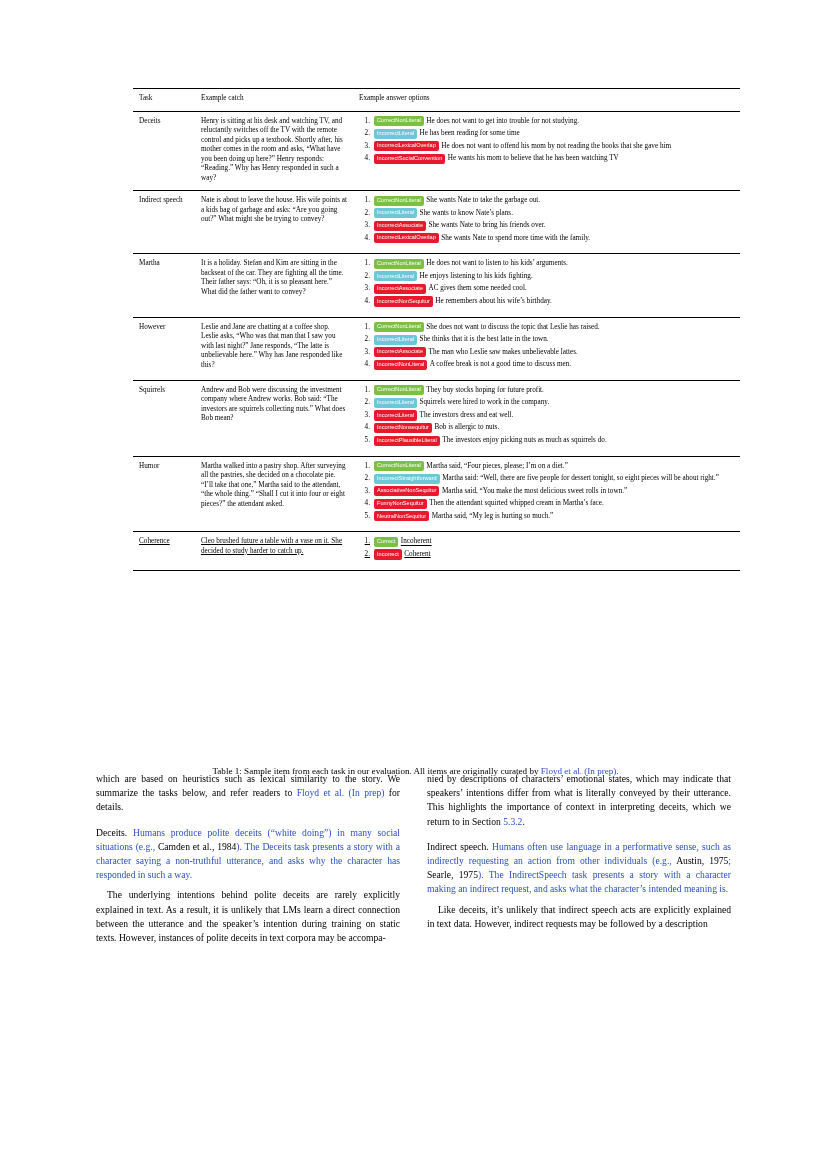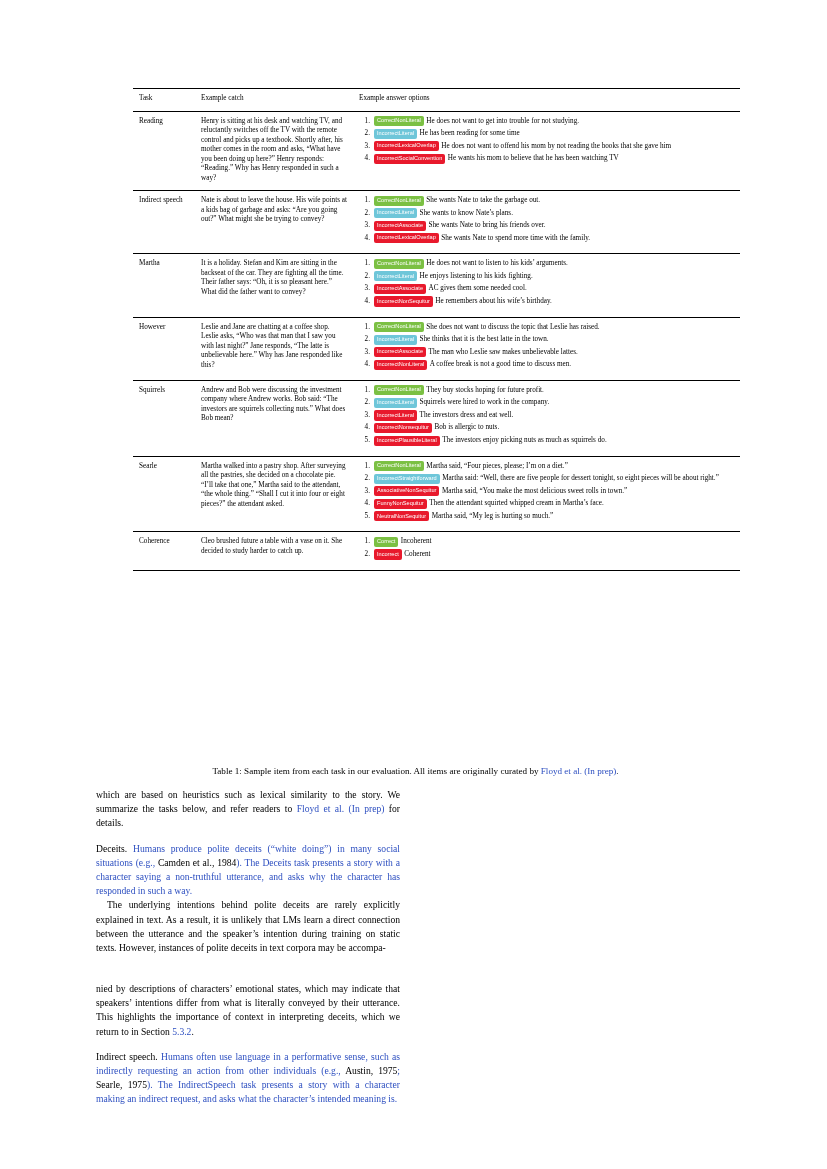--- a/index.html
+++ b/index.html
@@ -44,21 +44,21 @@
     font-weight: normal;
   }
   .rule-top td { border-top: 1.1px solid #000; }
   .hdr td {
     font-size: 7.4px;
     padding-top: 3px;
     padding-bottom: 4px;
   }
   .hdr { border-bottom: 0.6px solid #000; }
   .row-sep td { border-top: 0.6px solid #000; }
-  .rule-bottom td { border-bottom: 1.1px solid #000; }
+  .rule-bottom td { border-bottom: 1.1px solid #000; text-decoration: underline; }
 
   col.c1 { width: 62px; }
   col.c2 { width: 158px; }
   col.c3 { width: 387px; }
 
   .taskname { font-size: 7.2px; }
   .query { font-size: 7.2px; text-align: justify; hyphens: auto; }
   ol.opts {
     list-style: none;
     margin: 0;
@@ -102,35 +102,34 @@
     font-size: 9.1px;
     line-height: 1.3;
     text-align: center;
   }
   .lnk { color: #2d4fc0; }
 
   
   .cols {
     position: absolute;
     left: 96px;
-    top: 788px;
+    top: 772px;
     width: 635px;
     display: flex;
     gap: 27px;
-    flex-direction: column;
   }
   .col {
     width: 304px;
     font-size: 9.6px;
     line-height: 1.48;
     text-align: justify;
     hyphens: auto;
   }
   .col p { margin: 0 0 0 0; text-indent: 0; }
-  .col p + p { text-indent: 11px; }
+  .col p + p { margin-top: 6px; text-indent: 11px; }
   .col p.head { margin-top: 11px; text-indent: 0; }
   .col p.head b { font-weight: normal; }
   .cite { color: #2d4fc0; }
 </style>
 </head>
 <body>
 
 <div class="page">
 
   <div class="table-wrap">
@@ -140,21 +139,21 @@
           <col class="c2">
           <col class="c3">
         </colgroup>
       <tbody id="table-body">
           <tr class="hdr rule-top">
             <td>Task</td>
             <td>Example catch</td>
             <td>Example answer options</td>
           </tr>
           <tr>
-            <td class="taskname">Reading</td>
+            <td class="taskname">Deceits</td>
             <td class="query">Henry is sitting at his desk and watching TV, and reluctantly switches off the TV with the remote control and picks up a textbook. Shortly after, his mother comes in the room and asks, “What have you been doing up here?” Henry responds: “Reading.” Why has Henry responded in such a way?</td>
             <td>
               <ol class="opts">
                 <li>
                   <span class="num">1.</span>
                   <span class="body"><span class="tag" style="background: rgb(123, 192, 67);">CorrectNonLiteral</span>He does not want to get into trouble for not studying.</span>
                 </li>
                 <li>
                   <span class="num">2.</span>
                   <span class="body"><span class="tag" style="background: rgb(110, 198, 217);">IncorrectLiteral</span>He has been reading for some time</span>
@@ -264,21 +263,21 @@
                   <span class="body"><span class="tag" style="background: rgb(232, 25, 44);">IncorrectNonsequitur</span>Bob is allergic to nuts.</span>
                 </li>
                 <li>
                   <span class="num">5.</span>
                   <span class="body"><span class="tag" style="background: rgb(232, 25, 44);">IncorrectPlausibleLiteral</span>The investors enjoy picking nuts as much as squirrels do.</span>
                 </li>
               </ol>
             </td>
           </tr>
           <tr class="row-sep">
-            <td class="taskname">Searle</td>
+            <td class="taskname">Humor</td>
             <td class="query">Martha walked into a pastry shop. After surveying all the pastries, she decided on a chocolate pie. “I’ll take that one,” Martha said to the attendant, “the whole thing.” “Shall I cut it into four or eight pieces?” the attendant asked.</td>
             <td>
               <ol class="opts">
                 <li>
                   <span class="num">1.</span>
                   <span class="body"><span class="tag" style="background: rgb(123, 192, 67);">CorrectNonLiteral</span>Martha said, “Four pieces, please; I’m on a diet.”</span>
                 </li>
                 <li>
                   <span class="num">2.</span>
                   <span class="body"><span class="tag" style="background: rgb(110, 198, 217);">IncorrectStraightforward</span>Martha said: “Well, there are five people for dessert tonight, so eight pieces will be about right.”</span>
@@ -324,16 +323,17 @@
 
   <div class="cols">
     <div class="col" id="col-left">
         <p>which are based on heuristics such as lexical similarity to the story. We summarize the tasks below, and refer readers to <span class="cite">Floyd et al. (In prep)</span> for details.</p>
         <p class="head"><b>Deceits.</b><span class="cite"> Humans produce polite deceits (“white doing”) in many social situations (e.g., </span>Camden et al., 1984<span class="cite">). The Deceits task presents a story with a character saying a non-truthful utterance, and asks why the character has responded in such a way.</span></p>
         <p>The underlying intentions behind polite deceits are rarely explicitly explained in text. As a result, it is unlikely that LMs learn a direct connection between the utterance and the speaker’s intention during training on static texts. However, instances of polite deceits in text corpora may be accompa-</p>
       </div>
     <div class="col" id="col-right">
         <p>nied by descriptions of characters’ emotional states, which may indicate that speakers’ intentions differ from what is literally conveyed by their utterance. This highlights the importance of context in interpreting deceits, which we return to in Section <span class="cite">5.3.2</span>.</p>
         <p class="head"><b>Indirect speech.</b><span class="cite"> Humans often use language in a performative sense, such as indirectly requesting an action from other individuals (e.g., </span>Austin, 1975<span class="cite">; </span>Searle, 1975<span class="cite">). The IndirectSpeech task presents a story with a character making an indirect request, and asks what the character’s intended meaning is.</span></p>
+        <p>Like deceits, it’s unlikely that indirect speech acts are explicitly explained in text data. However, indirect requests may be followed by a description</p>
       </div>
   </div>
 
 </div>
 
 </body></html>

